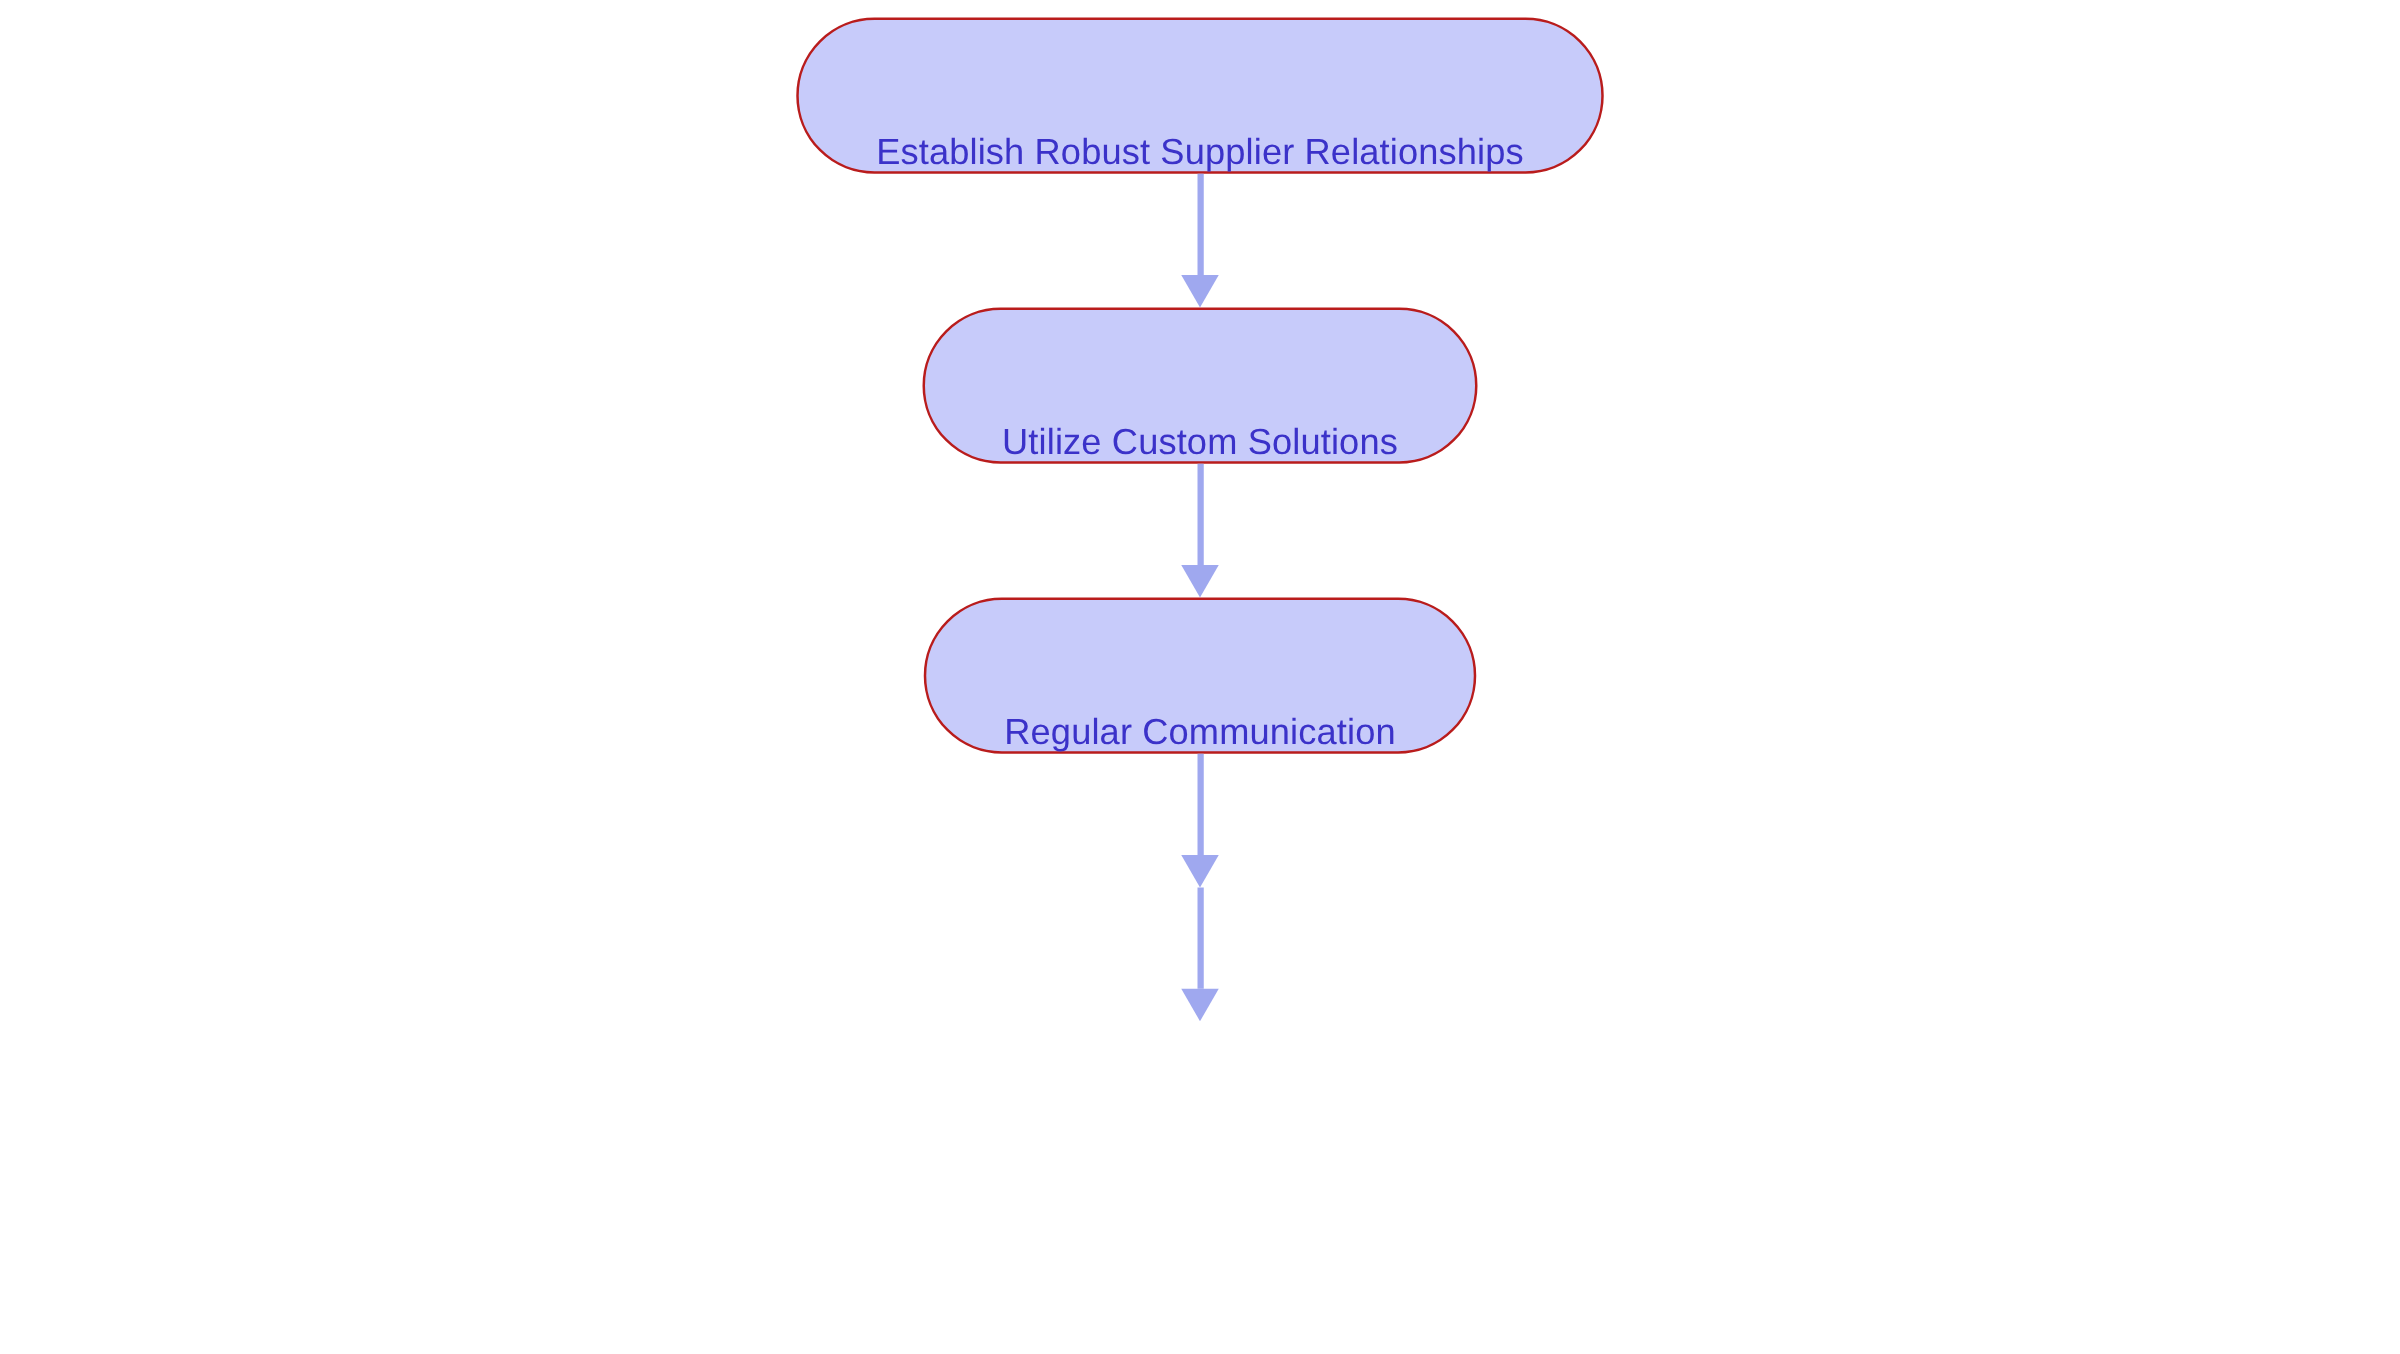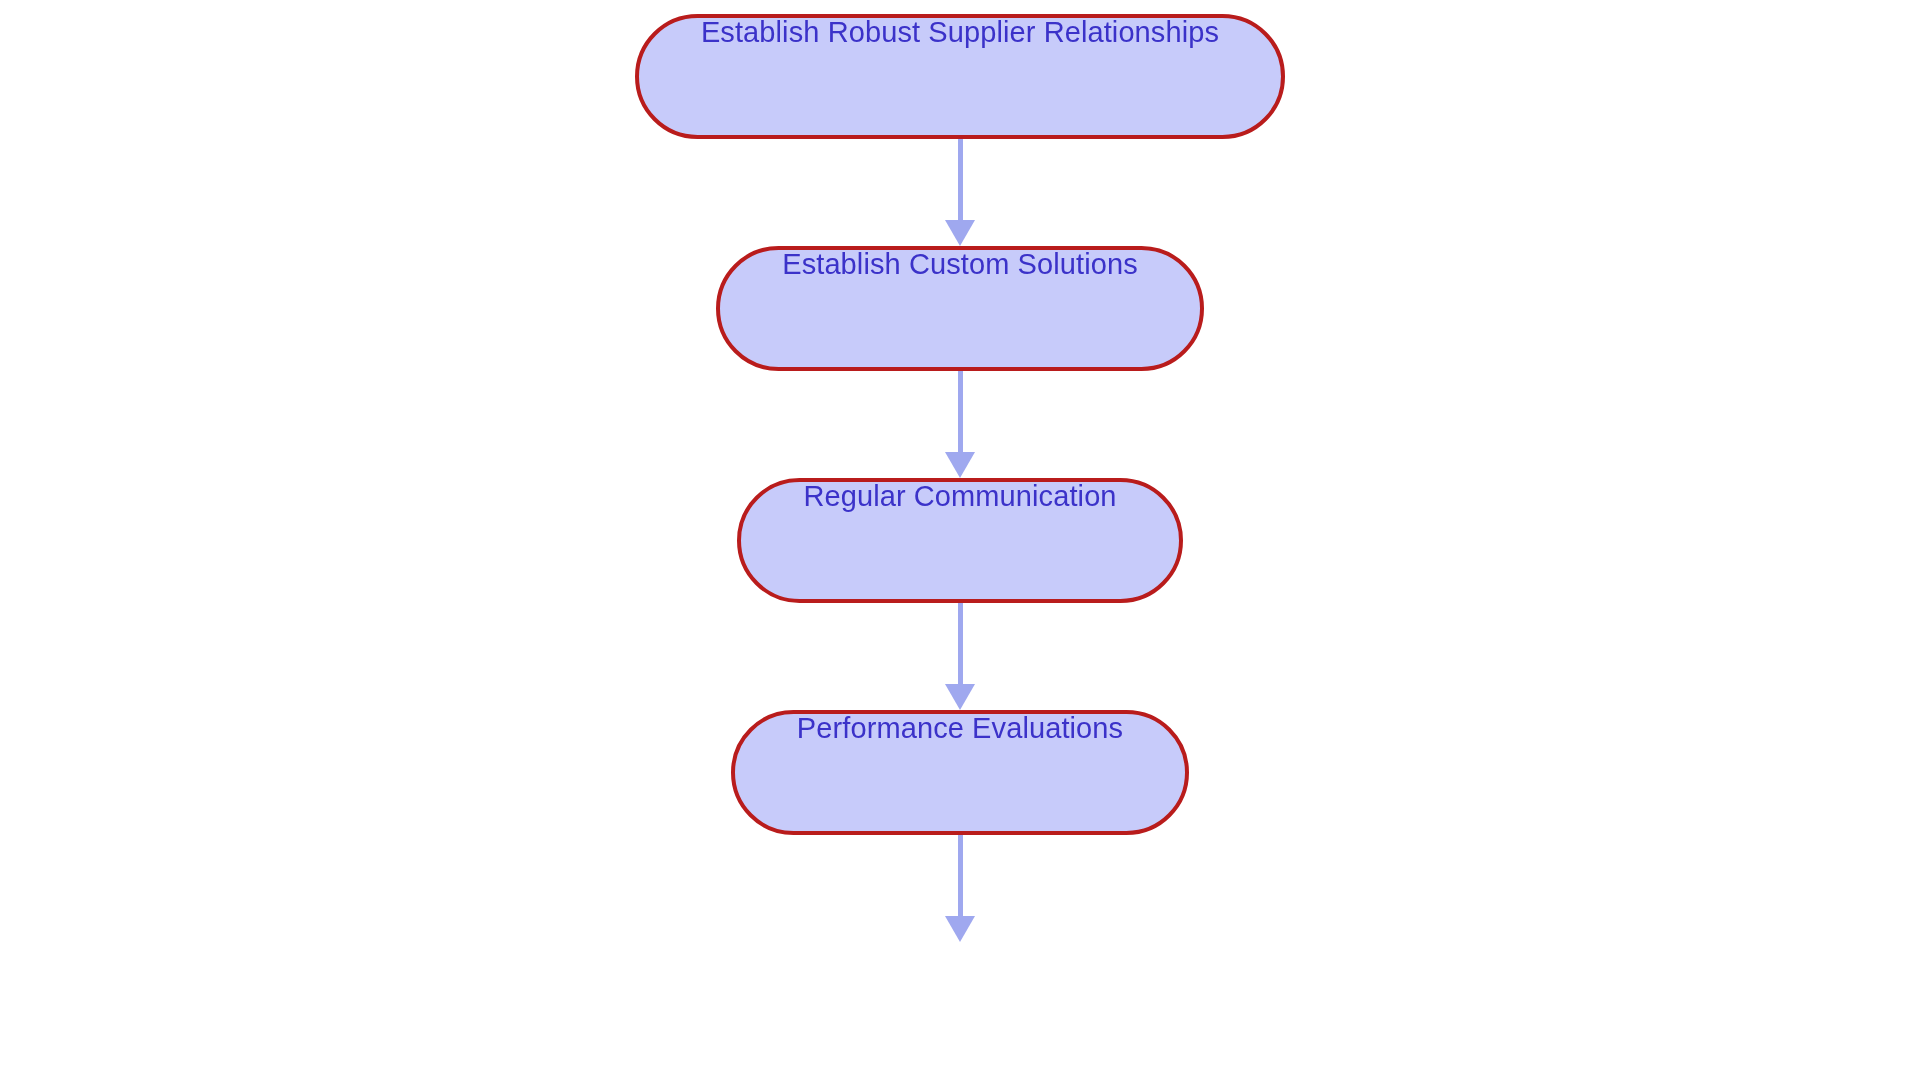--- a/index.html
+++ b/index.html
@@ -34,24 +34,24 @@
     justify-content: flex-start;
     padding-top: 14px;
     box-sizing: border-box;
   }
 
   .node {
     position: relative;
     height: 125px;
     box-sizing: border-box;
     display: flex;
-    align-items: flex-start;
+    align-items: flex-end;
     justify-content: center;
     background: #c7cbfa;
-    border: 4px solid #b91c1c;
+    border: 2px solid #b91c1c;
     border-radius: 62.5px;
     padding: 0 62px;
     flex: 0 0 auto;
   }
 
   .node-label {
     color: #3b32c9;
     font-family: "Liberation Sans", sans-serif;
     font-size: 29px;
     font-weight: 400;
@@ -98,40 +98,37 @@
     <div class="node">
       <span class="node-label">Establish Robust Supplier Relationships</span>
     </div>
 
     <div class="connector">
       <div class="connector-line"></div>
       <div class="connector-head"></div>
     </div>
 
     <div class="node">
-      <span class="node-label">Establish Custom Solutions</span>
+      <span class="node-label">Utilize Custom Solutions</span>
     </div>
 
     <div class="connector">
       <div class="connector-line"></div>
       <div class="connector-head"></div>
     </div>
 
     <div class="node">
       <span class="node-label">Regular Communication</span>
     </div>
 
     <div class="connector">
       <div class="connector-line"></div>
       <div class="connector-head"></div>
     </div>
 
-    <div class="node">
-      <span class="node-label">Performance Evaluations</span>
-    </div>
 
     <div class="connector">
       <div class="connector-line"></div>
       <div class="connector-head"></div>
     </div>
 
 
   </div>
 </div>
 

